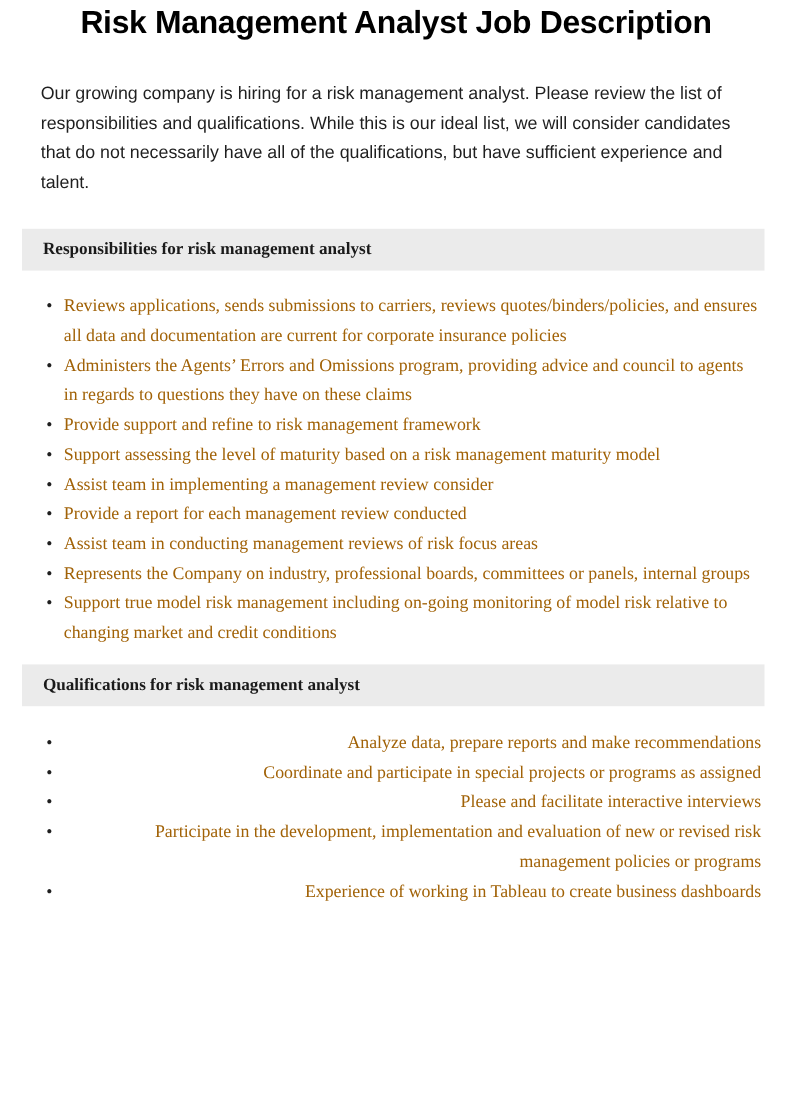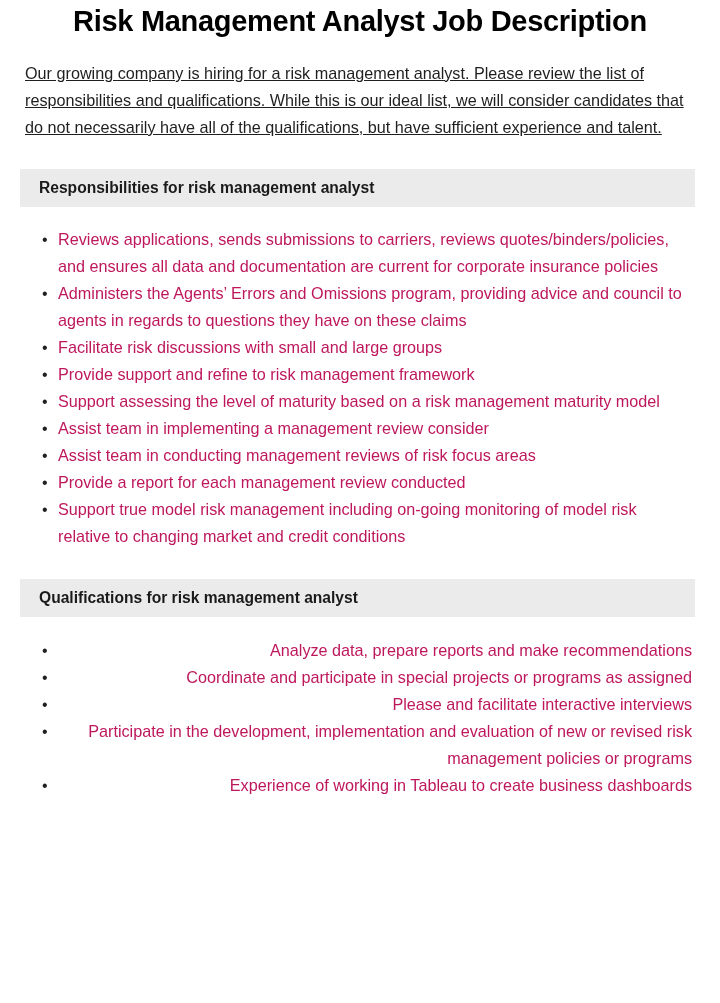--- a/index.html
+++ b/index.html
@@ -29,52 +29,52 @@
     text-align: center;
     color: #000000;
     margin: 0;
     padding: 4px 20px 0 20px;
     white-space: nowrap;
   }
   .intro {
     font-size: 16.2px;
     line-height: 27px;
     color: #1f1f1f;
-    margin: 4px;
+    margin: 16px;
     padding: 18px 28px 0 21px;
     text-align: left;
-    text-decoration: underline;
   }
   .section {
     margin: 0;
     padding: 0;
+    font-family: Liberation Serif, serif;
   }
   .section-head {
     background: #ebebeb;
     margin: 0 25px 0 20px;
     padding: 10px 0 10px 19px;
     font-size: 15.6px;
     font-weight: bold;
     line-height: 18px;
     color: #1a1a1a;
     box-sizing: border-box;
     height: 38px;
   }
   .section-responsibilities .section-head { margin-top: 28px; }
-  .section-qualifications .section-head { margin-top: 29px; }
+  .section-qualifications .section-head { margin-top: 15px; }
   ul.bullets {
     list-style: none;
     margin: 0;
     padding: 0;
   }
   ul.bullets li {
     position: relative;
     font-size: 16.2px;
     line-height: 27px;
-    color: #be185d;
+    color: #a16207;
     padding: 0 28px 0 58px;
     margin: 0;
   }
   ul.bullets li::before {
     content: "\2022";
     position: absolute;
     left: 42px;
     top: 0;
     font-size: 16px;
     line-height: 27px;
@@ -90,26 +90,26 @@
 
   <h1 class="doc-title">Risk Management Analyst Job Description</h1>
 
   <p class="intro">Our growing company is hiring for a risk management analyst. Please review the list of responsibilities and qualifications. While this is our ideal list, we will consider candidates that do not necessarily have all of the qualifications, but have sufficient experience and talent.</p>
 
   <div class="section section-responsibilities">
     <div class="section-head">Responsibilities for risk management analyst</div>
     <ul class="bullets">
         <li>Reviews applications, sends submissions to carriers, reviews quotes/binders/policies, and ensures all data and documentation are current for corporate insurance policies</li>
         <li>Administers the Agents’ Errors and Omissions program, providing advice and council to agents in regards to questions they have on these claims</li>
-        <li>Facilitate risk discussions with small and large groups</li>
         <li>Provide support and refine to risk management framework</li>
         <li>Support assessing the level of maturity based on a risk management maturity model</li>
         <li>Assist team in implementing a management review consider</li>
+        <li>Provide a report for each management review conducted</li>
         <li>Assist team in conducting management reviews of risk focus areas</li>
-        <li>Provide a report for each management review conducted</li>
+        <li>Represents the Company on industry, professional boards, committees or panels, internal groups</li>
         <li>Support true model risk management including on-going monitoring of model risk relative to changing market and credit conditions</li>
       </ul>
   </div>
 
   <div class="section section-qualifications">
     <div class="section-head">Qualifications for risk management analyst</div>
     <ul class="bullets">
         <li>Analyze data, prepare reports and make recommendations</li>
         <li>Coordinate and participate in special projects or programs as assigned</li>
         <li>Please and facilitate interactive interviews</li>

